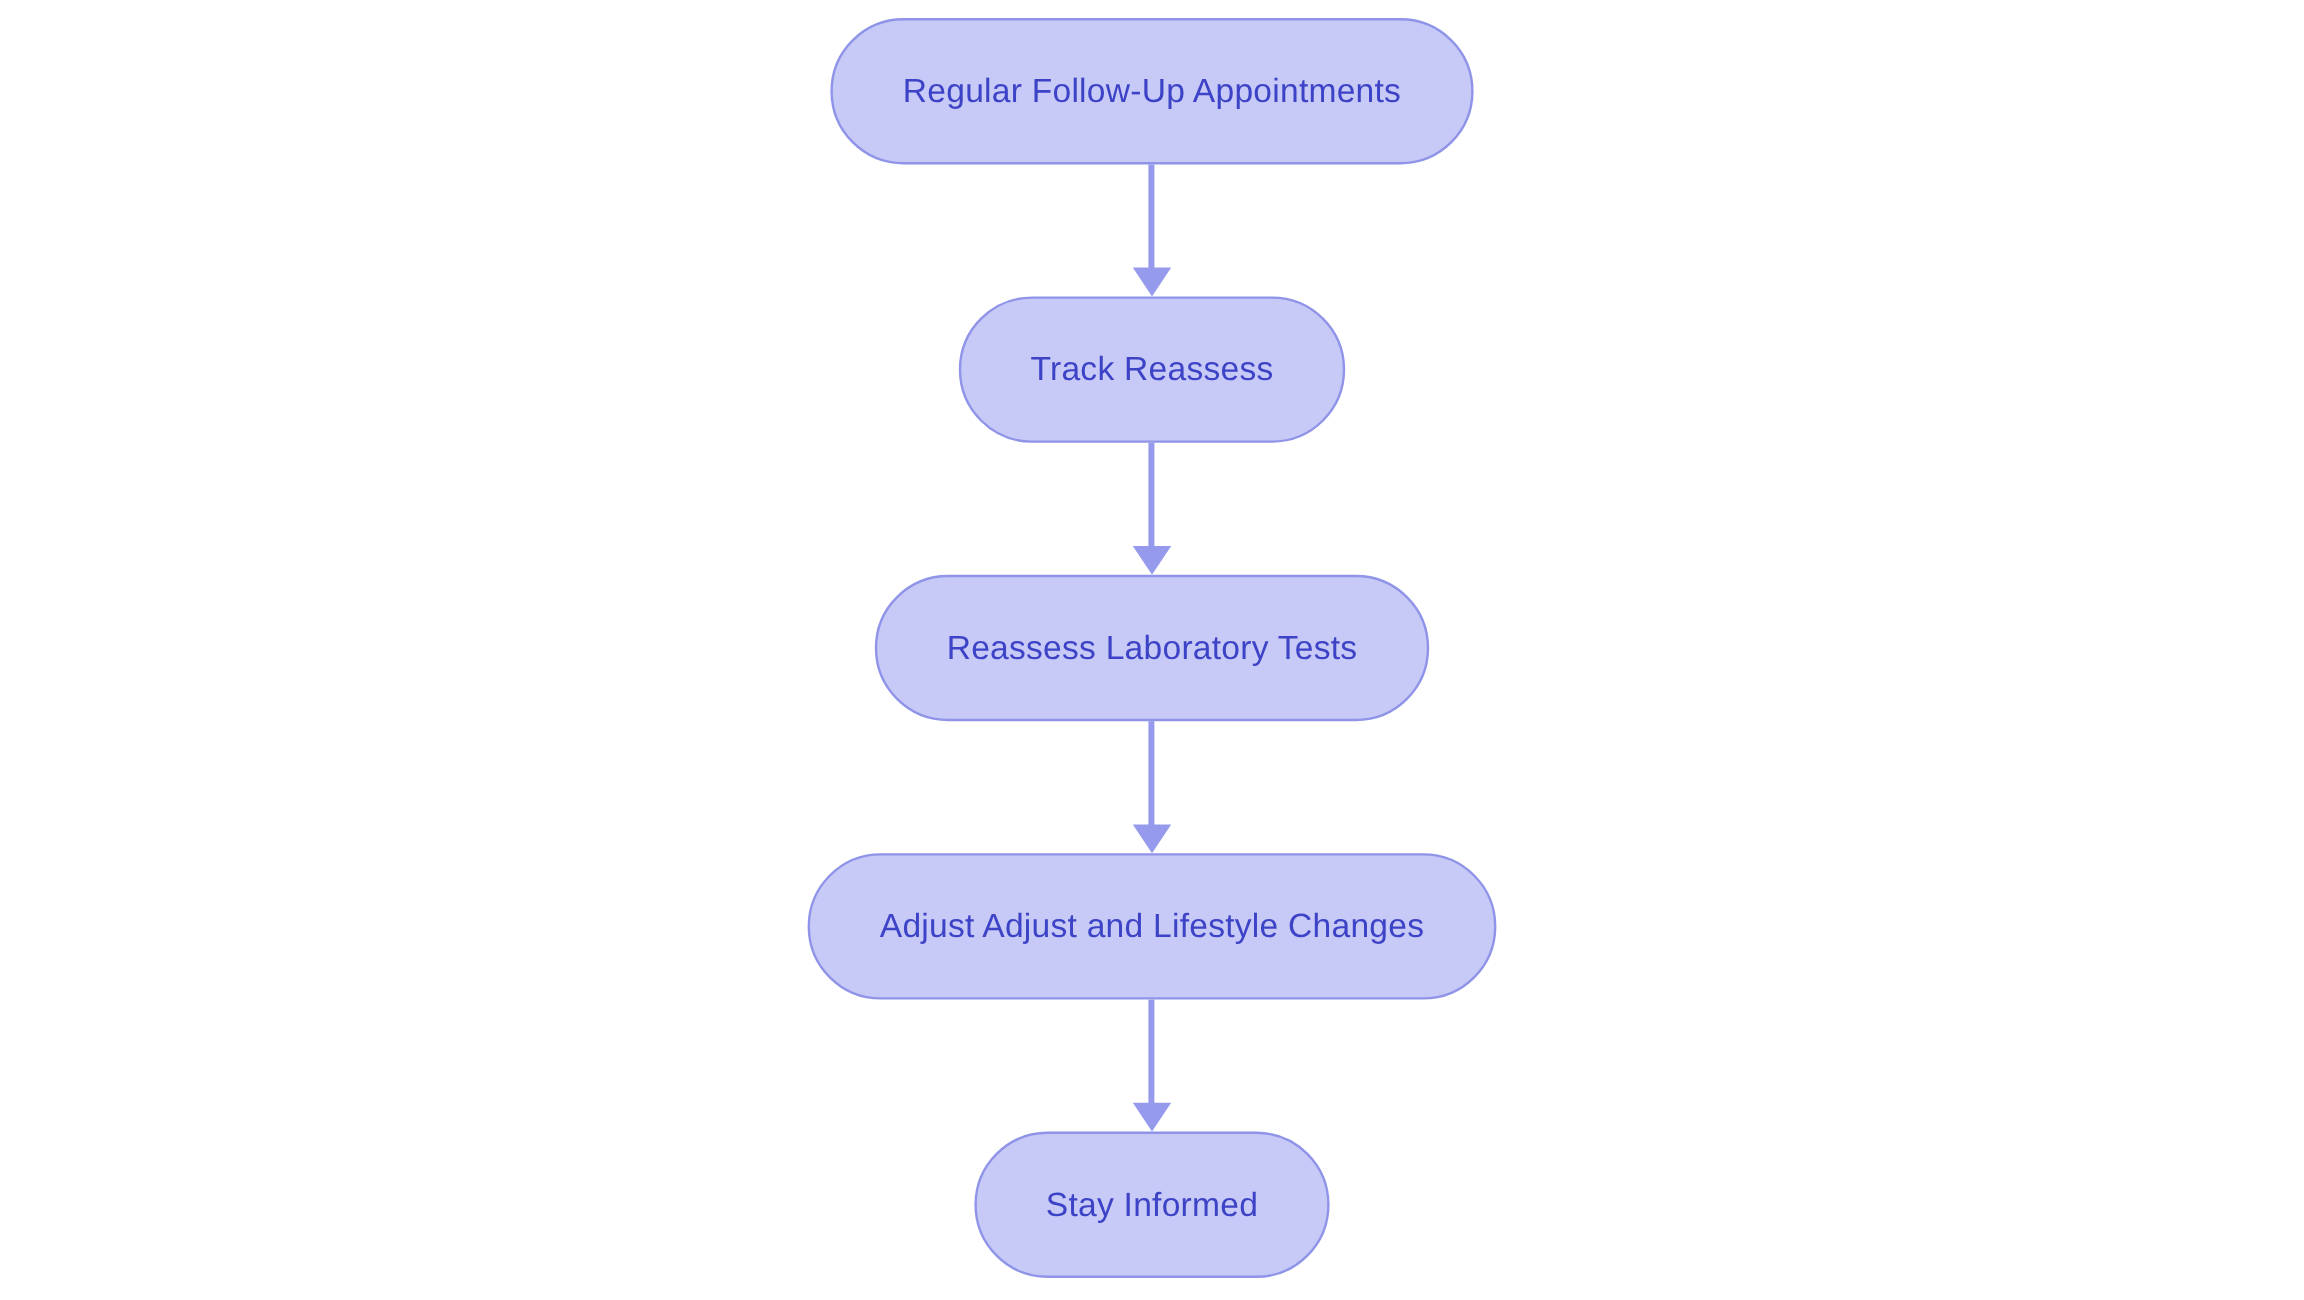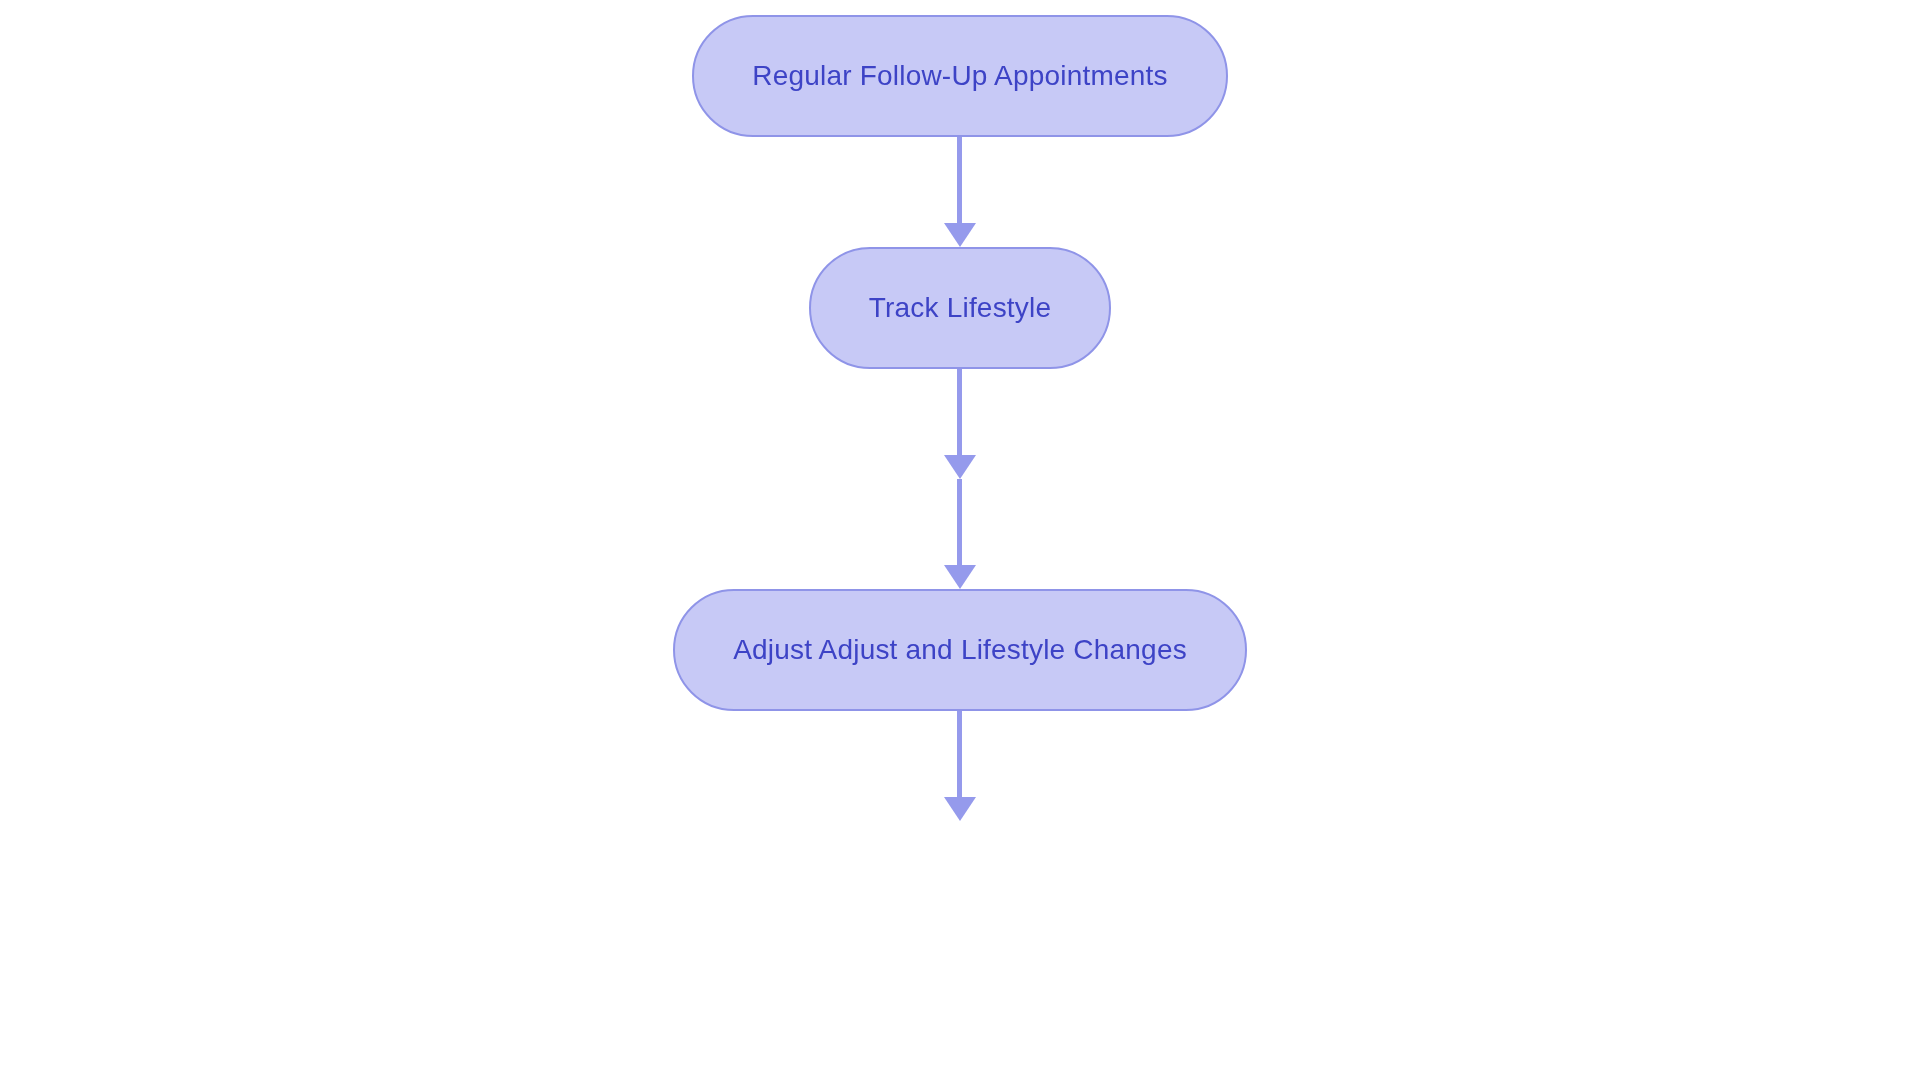--- a/index.html
+++ b/index.html
@@ -84,38 +84,44 @@
     <div class="node">
       <span class="node-label">Regular Follow-Up Appointments</span>
     </div>
 
     <div class="arrow">
       <div class="arrow-line"></div>
       <div class="arrow-head"></div>
     </div>
 
     <div class="node">
-      <span class="node-label">Track Lifestyle</span>
+      <span class="node-label">Track Reassess</span>
     </div>
 
     <div class="arrow">
       <div class="arrow-line"></div>
       <div class="arrow-head"></div>
     </div>
 
+    <div class="node">
+      <span class="node-label">Reassess Laboratory Tests</span>
+    </div>
 
     <div class="arrow">
       <div class="arrow-line"></div>
       <div class="arrow-head"></div>
     </div>
 
     <div class="node">
       <span class="node-label">Adjust Adjust and Lifestyle Changes</span>
     </div>
 
     <div class="arrow">
       <div class="arrow-line"></div>
       <div class="arrow-head"></div>
     </div>
 
+    <div class="node">
+      <span class="node-label">Stay Informed</span>
+    </div>
 
   </div>
 </div>
 
 </body></html>

